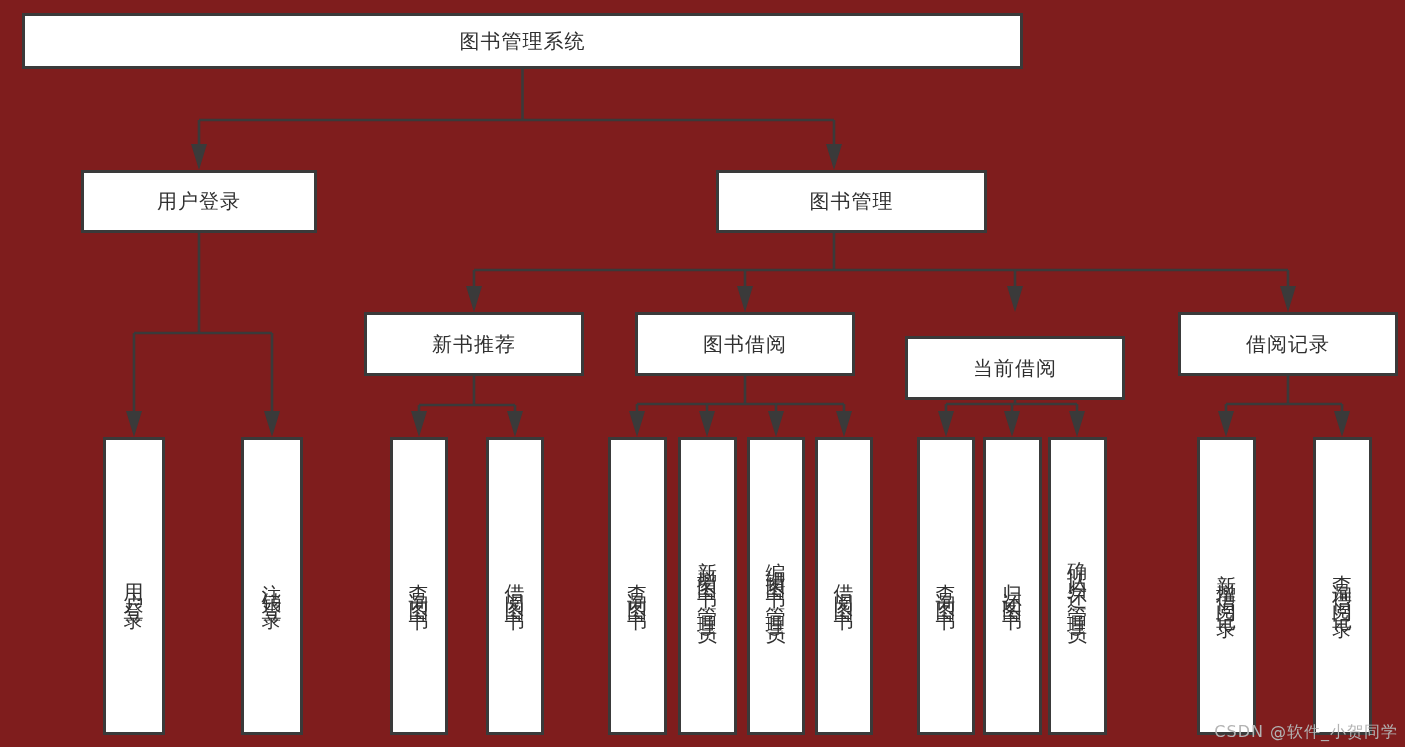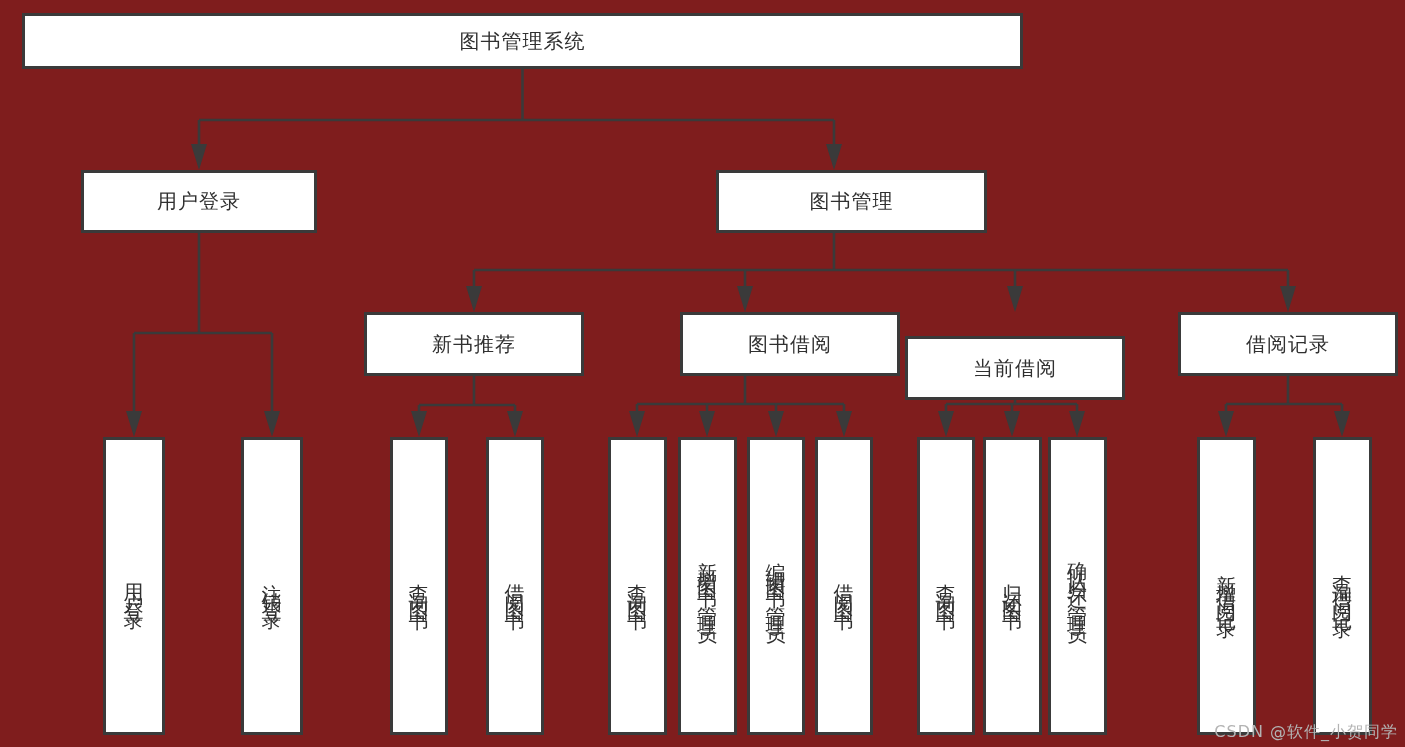--- a/index.html
+++ b/index.html
@@ -113,21 +113,21 @@
   <div class="node" style="left:81px;top:170px;width:236px;height:63px;">
     <span>用户登录</span>
   </div>
   <div class="node" style="left:716px;top:170px;width:271px;height:63px;">
     <span>图书管理</span>
   </div>
 
   <div class="node" style="left:364px;top:312px;width:220px;height:64px;">
     <span>新书推荐</span>
   </div>
-  <div class="node" style="left:635px;top:312px;width:220px;height:64px;margin-left:45px;">
+  <div class="node" style="left:635px;top:312px;width:220px;height:64px;">
     <span>图书借阅</span>
   </div>
   <div class="node" style="left:905px;top:312px;width:220px;height:64px;margin-top:24px;">
     <span>当前借阅</span>
   </div>
   <div class="node" style="left:1178px;top:312px;width:220px;height:64px;">
     <span>借阅记录</span>
   </div>
 
   <div class="node vnode" style="left:103px;top:437px;width:62px;height:298px;">

